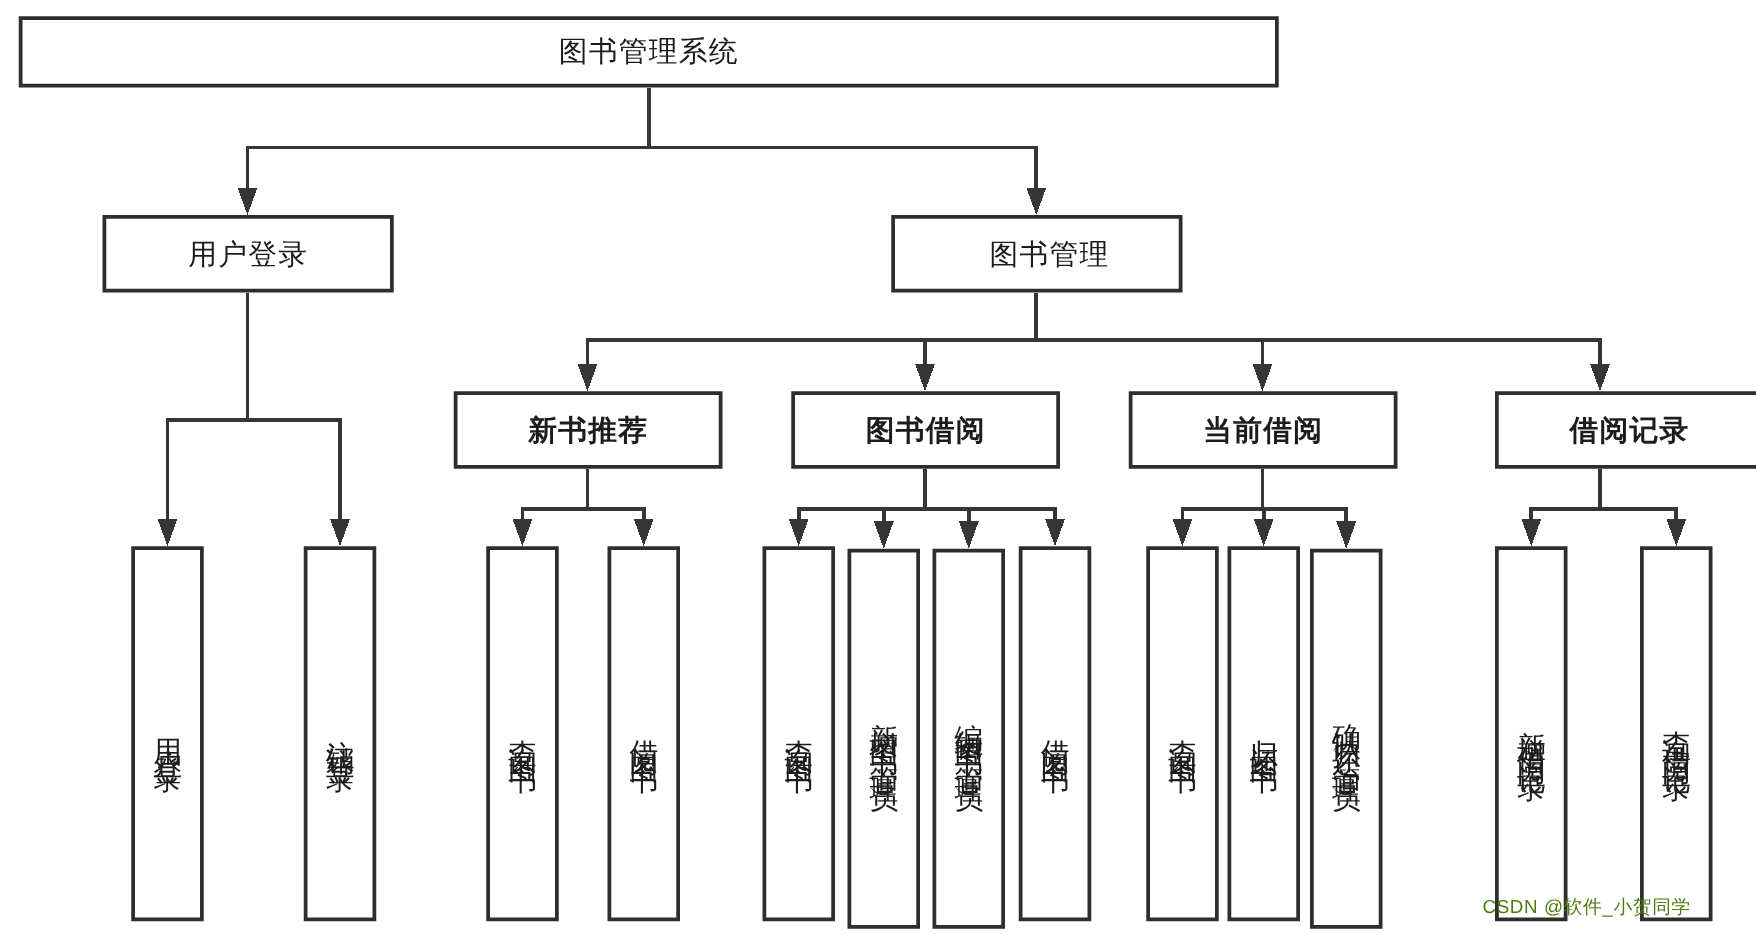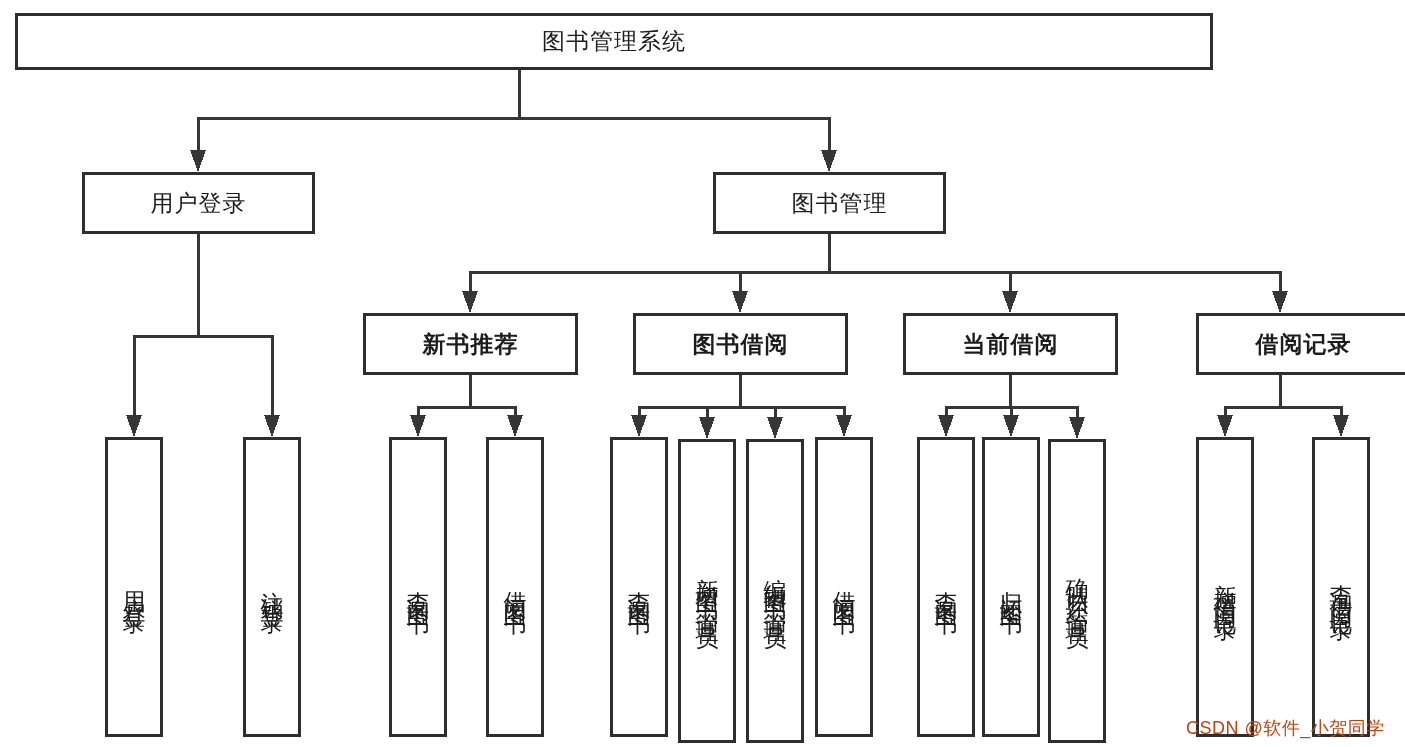--- a/index.html
+++ b/index.html
@@ -26,21 +26,21 @@
     align-items: center;
     justify-content: center;
     z-index: 2;
   }
   .hlabel {
     font-size: 23px;
     color: #1c1c1c;
     letter-spacing: 1px;
     white-space: nowrap;
   }
-  .root-box   { left: 15px;  top: 13px;  width: 1198px; height: 57px; }
+  .root-box   { left: 15px;  top: 13px;  width: 1008px; height: 57px; }
   .l2-box     { top: 172px; width: 233px; height: 62px; }
   .l2-user    { left: 82px; }
   .l2-books   { left: 713px; padding-left: 20px; }
   .l3-box     { top: 313px; width: 215px; height: 62px; font-weight: bold; }
   .l3-0 { left: 363px; }
   .l3-1 { left: 633px; }
   .l3-2 { left: 903px; }
   .l3-3 { left: 1148px; margin-left: 48px; }
   .leaf {
     top: 437px;
@@ -66,22 +66,22 @@
   .lf-7  { left: 815px; }
   .lf-8  { left: 917px; }
   .lf-9  { left: 982px; }
   .lf-10 { left: 1048px; }
   .lf-11 { left: 1196px; }
   .lf-12 { left: 1312px; }
   .watermark {
     position: absolute;
     left: 1186px;
     top: 716px;
-    font-size: 18px;
-    color: #c2410c;
+    font-size: 15px;
+    color: #4d7c0f;
     z-index: 5;
     white-space: nowrap;
     letter-spacing: 0.5px;
   }
 </style>
 </head>
 <body>
 
 <div class="canvas">
 

